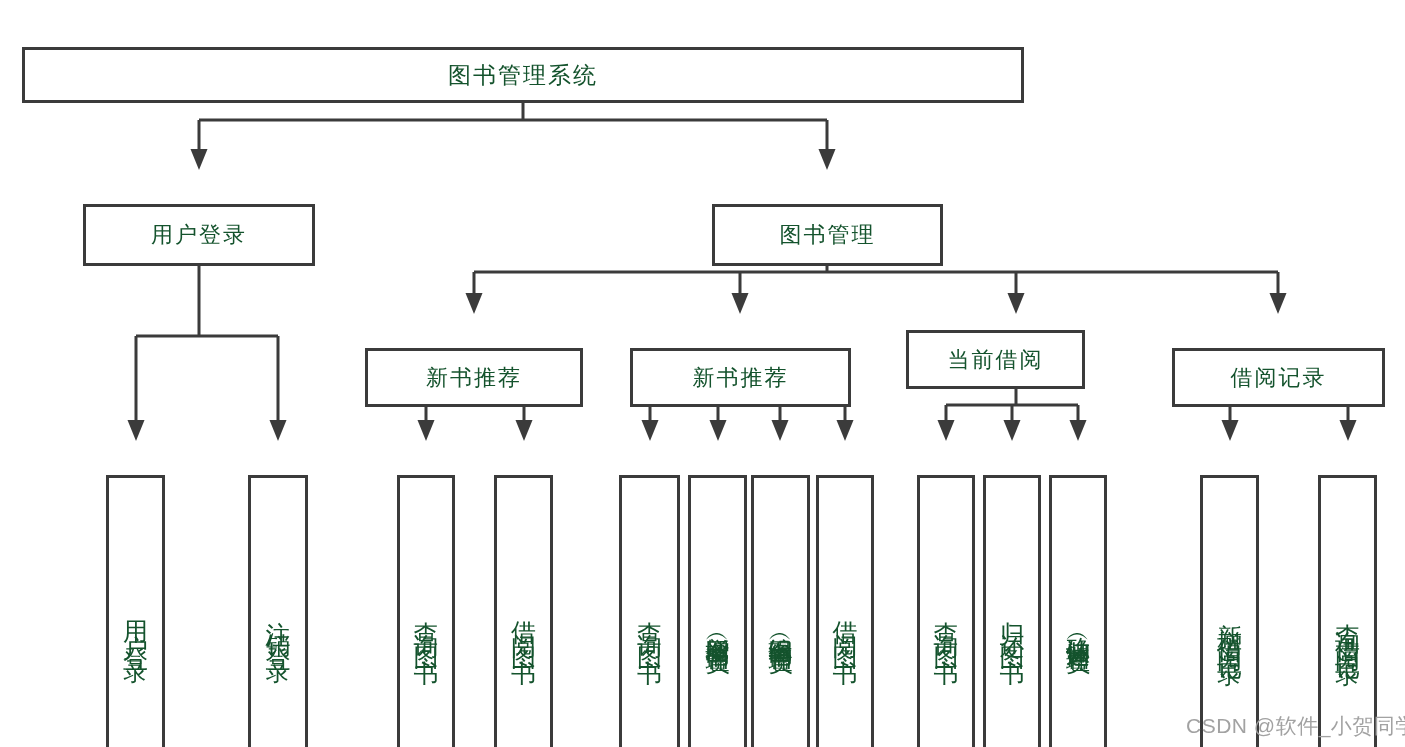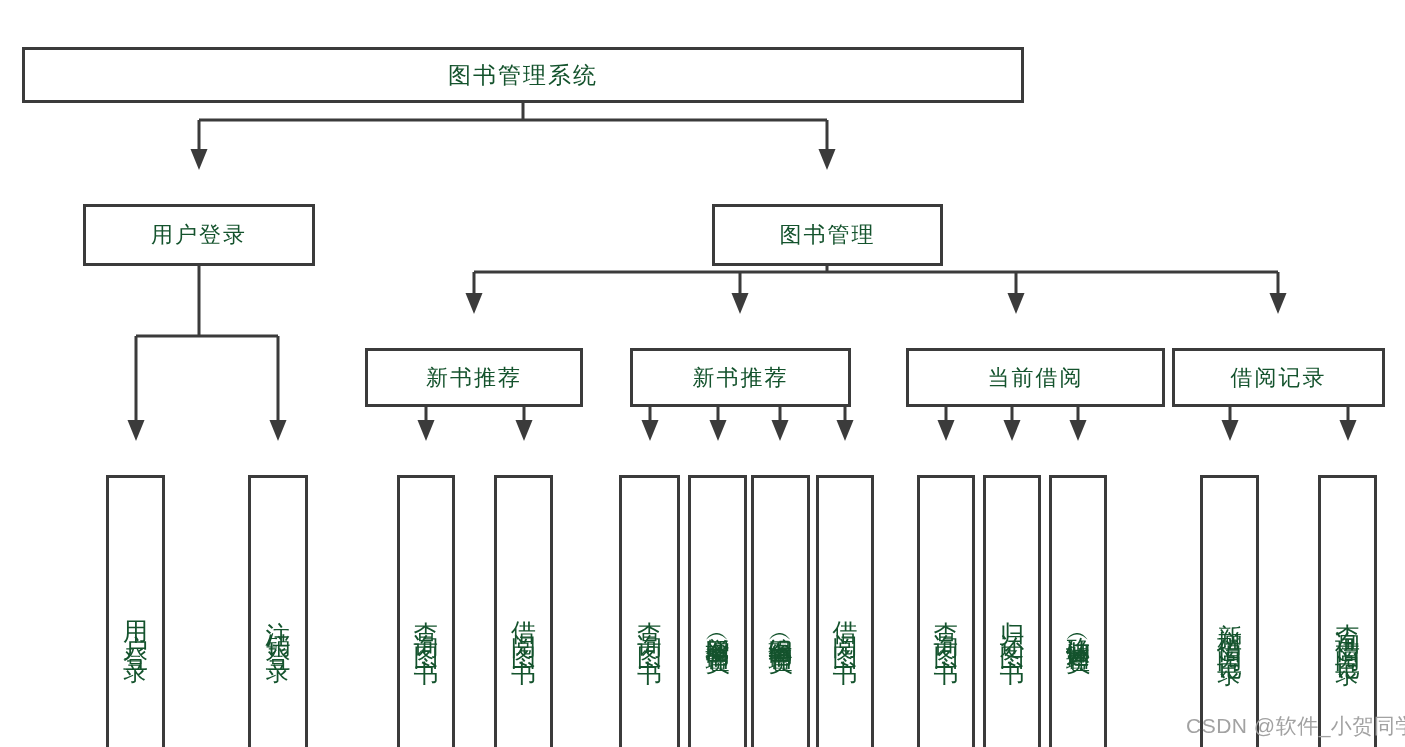--- a/index.html
+++ b/index.html
@@ -84,21 +84,21 @@
   <div class="node h" style="left:365px;top:314px;width:218px;height:59px">
     <span>新书推荐</span>
   </div>
 
   <div class="node h" style="left:712px;top:170px;width:231px;height:62px">
     <span>图书管理</span>
   </div>
   <div class="node h" style="left:630px;top:314px;width:221px;height:59px">
     <span>新书推荐</span>
   </div>
-  <div class="node h" style="left:906px;top:314px;width:259px;height:59px">
+  <div class="node h" style="left:906px;top:296px;width:179px;height:59px">
     <span>当前借阅</span>
   </div>
   <div class="node h" style="left:1172px;top:314px;width:213px;height:59px">
     <span>借阅记录</span>
   </div>
 
   <div class="node v s4" style="left:106px;top:441px;width:59px;height:303px">
     <span>用户登录</span>
   </div>
   <div class="node v s4" style="left:248px;top:441px;width:60px;height:303px">

